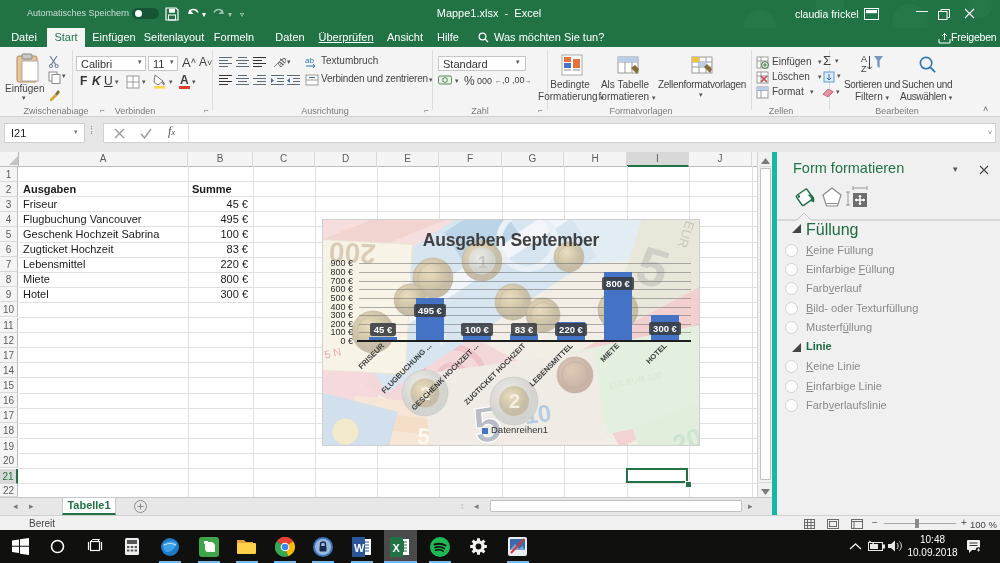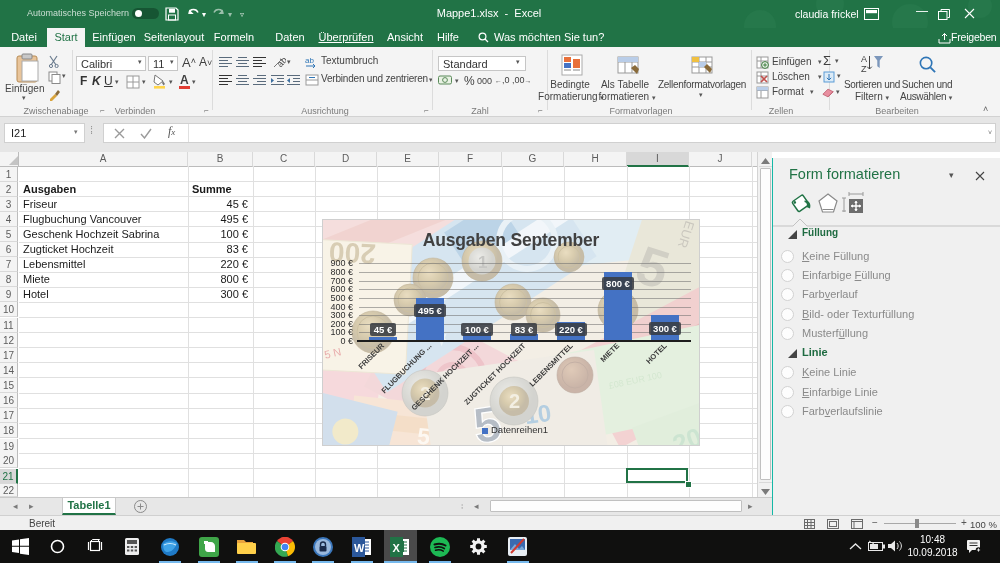--- a/index.html
+++ b/index.html
@@ -14,21 +14,21 @@
 .gsep{position:absolute;top:3px;height:60px;width:1px;background:#dcdcdc;}
 .rtext{font-size:10px;color:#444;white-space:nowrap;}
 #fbar{left:0;top:117px;width:1000px;height:35px;background:#e6e6e6;}
 
 #sheet{left:0;top:152px;width:757px;height:345px;background:#fff;}
 .colhdr{position:absolute;top:0;height:14px;line-height:14px;font-size:10px;color:#5c5c5c;text-align:center;background:#f4f4f4;border-right:1px solid #d9d9d9;border-bottom:1px solid #bcbcbc;}
 .rowhdr{position:absolute;left:0;width:18px;font-size:10px;color:#5c5c5c;text-align:center;background:#f4f4f4;border-right:1px solid #bcbcbc;border-bottom:1px solid #d9d9d9;box-sizing:border-box;}
 .vline{position:absolute;width:1px;background:#e0e0e0;}
 .cell{position:absolute;font-size:11px;color:#1a1a1a;white-space:nowrap;line-height:15px;}
 
-#pane{left:772px;top:158px;width:228px;height:363px;background:#f0f0f0;border-left:1px solid #14b8a6;box-sizing:border-box;}
+#pane{left:772px;top:152px;width:228px;height:363px;background:#f0f0f0;border-left:5px solid #14b8a6;box-sizing:border-box;}
 .popt{position:absolute;left:29px;font-size:11px;color:#8a8a8a;white-space:nowrap;}
 .radio{position:absolute;left:8px;width:11px;height:11px;border-radius:50%;background:#fdfdfd;border:1px solid #d2d2d2;}
 
 #tabsbar{left:0;top:497px;width:772px;height:18px;background:#e7e7e7;border-top:1px solid #c9c9c9;box-sizing:border-box;}
 #statusbar{left:0;top:515px;width:1000px;height:15px;background:#f0f0f0;border-top:1px solid #d0d0d0;box-sizing:border-box;font-size:10px;color:#444;}
 #taskbar{left:0;top:530px;width:1000px;height:33px;background:#10100f;}
 
 #chart{left:322px;top:219px;width:376px;height:225px;border:1px solid #cfcfcf;background:#f3efe8;overflow:hidden;}
 .ylab{position:absolute;right:346px;font-size:9px;color:#2e2e2e;white-space:nowrap;}
 .gridl{position:absolute;left:36px;width:332px;height:1px;background:rgba(110,110,110,.55);}
@@ -603,21 +603,21 @@
       <rect x="8" y="7" width="14" height="14" fill="#6d6d6d"></rect>
       <path d="M15 9v10M10 14h10" stroke="#fff" stroke-width="1.4"></path>
       <path d="M15 9l-1.8 2h3.6zM15 19l-1.8-2h3.6zM10 14l2-1.8v3.6zM20 14l-2-1.8v3.6z" fill="#fff"></path>
     </svg>
   <svg class="abs" style="left:0px;top:60px" width="227" height="9">
       <path d="M0 8h20l7-7 7 7h193" fill="none" stroke="#c2c2c2"></path>
     </svg>
   <svg class="abs" style="left:15px;top:72px" width="9" height="9">
       <path d="M9 0v9H0z" fill="#444" transform="rotate(0 4.5 4.5)"></path>
     </svg>
-  <div class="abs" style="left:29px;top:69px;font-size:10px;font-weight:bold;color:#1e6b41;">Füllung</div>
+  <div class="abs" style="left:29px;top:69px;font-size:16px;font-weight:normal;color:#1e6b41;">Füllung</div>
   <span class="radio" style="top:91.5px;"></span>
     <div class="popt" style="top:91.5px;"><u>K</u>eine Füllung</div>
   <span class="radio" style="top:110.5px;"></span>
     <div class="popt" style="top:110.5px;">Einfarbige <u>F</u>üllung</div>
   <span class="radio" style="top:130px;"></span>
     <div class="popt" style="top:130px;">Farb<u>v</u>erlauf</div>
   <span class="radio" style="top:149.5px;"></span>
     <div class="popt" style="top:149.5px;"><u>B</u>ild- oder Texturfüllung</div>
   <span class="radio" style="top:168.5px;"></span>
     <div class="popt" style="top:168.5px;">Musterf<u>ü</u>llung</div>

